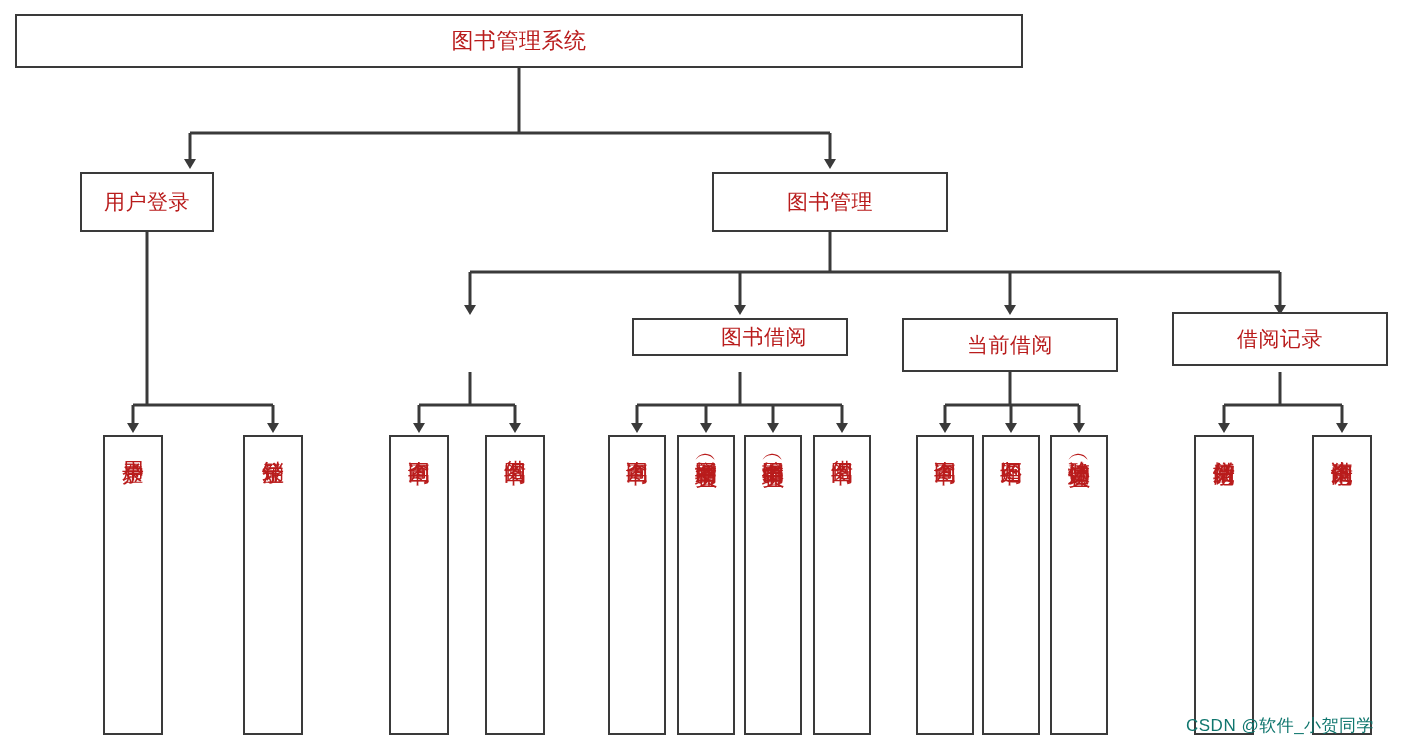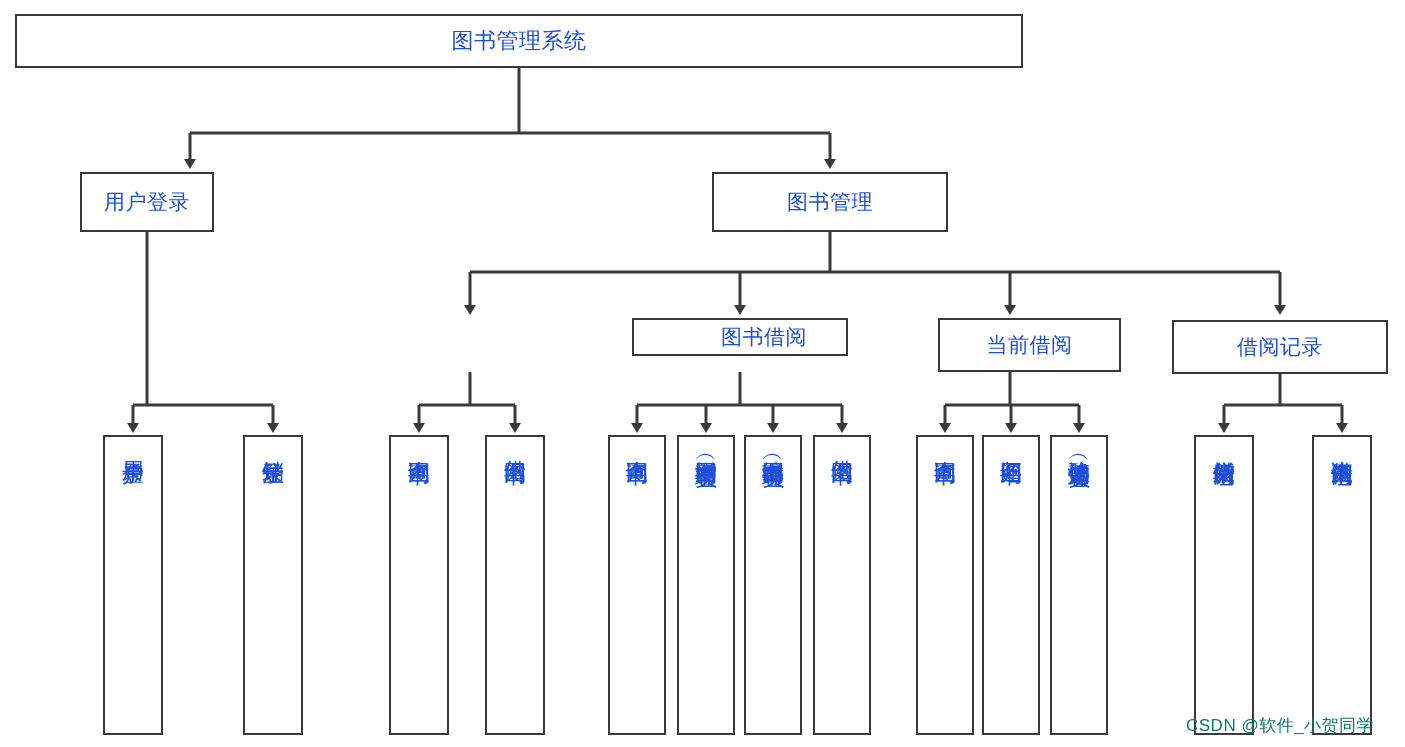--- a/index.html
+++ b/index.html
@@ -24,21 +24,21 @@
     pointer-events: none;
   }
   .node {
     position: absolute;
     box-sizing: border-box;
     background: #ffffff;
     border: 2px solid #3a3a3a;
     display: flex;
     align-items: center;
     justify-content: center;
-    color: #1d4ed8;
+    color: #b91c1c;
   }
   .node .lbl {
     display: block;
     text-align: center;
     line-height: 1.18;
     letter-spacing: 0.5px;
   }
   .node.horiz .lbl {
     writing-mode: horizontal-tb;
     font-size: 21px;
@@ -126,24 +126,24 @@
   <div class="node horiz" style="left:80px; top:172px; width:134px; height:60px;">
     <span class="lbl">用户登录</span>
   </div>
   <div class="node horiz" style="left:712px; top:172px; width:236px; height:60px;">
     <span class="lbl">图书管理</span>
   </div>
 
   <div class="node horiz" style="left:632px; top:318px; width:216px; height:38px;padding-left:48px;">
     <span class="lbl">图书借阅</span>
   </div>
-  <div class="node horiz" style="left:902px; top:318px; width:183px; height:54px;margin-left:36px;">
+  <div class="node horiz" style="left:902px; top:318px; width:216px; height:54px;">
     <span class="lbl">当前借阅</span>
   </div>
-  <div class="node horiz" style="left:1172px; top:320px; width:216px; height:54px;">
+  <div class="node horiz" style="left:1172px; top:312px; width:216px; height:54px;">
     <span class="lbl">借阅记录</span>
   </div>
 
   <div class="node vert" style="left:103px; top:435px; width:60px; height:300px;">
     <span class="lbl">用户登录</span>
   </div>
   <div class="node vert" style="left:243px; top:435px; width:60px; height:300px;">
     <span class="lbl">注销登录</span>
   </div>
 

